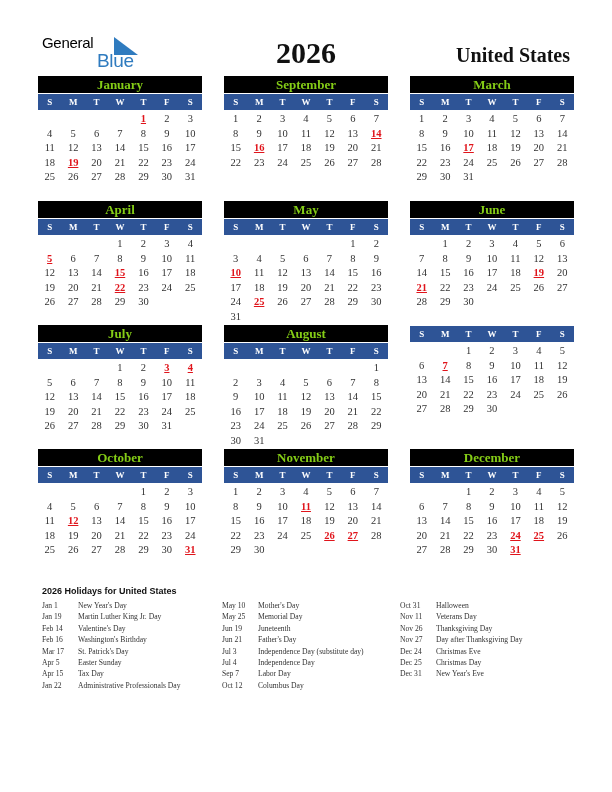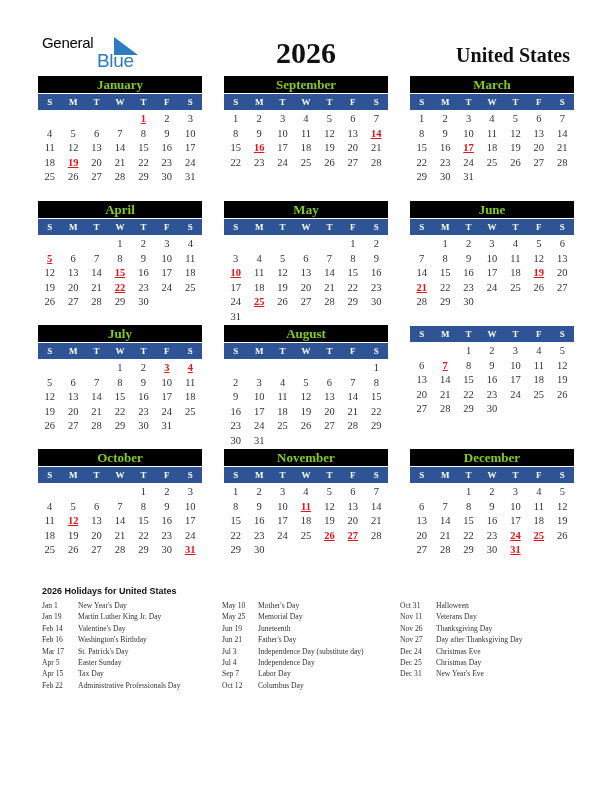--- a/index.html
+++ b/index.html
@@ -613,21 +613,21 @@
 <div class="hol-title">2026 Holidays for United States</div>
 <div id="hol-cols">
     <div class="hol-col" style="left: 42px;">
       <div class="hol-row"><span class="d">Jan 1</span><span>New Year's Day</span></div>
       <div class="hol-row"><span class="d">Jan 19</span><span>Martin Luther King Jr. Day</span></div>
       <div class="hol-row"><span class="d">Feb 14</span><span>Valentine's Day</span></div>
       <div class="hol-row"><span class="d">Feb 16</span><span>Washington's Birthday</span></div>
       <div class="hol-row"><span class="d">Mar 17</span><span>St. Patrick's Day</span></div>
       <div class="hol-row"><span class="d">Apr 5</span><span>Easter Sunday</span></div>
       <div class="hol-row"><span class="d">Apr 15</span><span>Tax Day</span></div>
-      <div class="hol-row"><span class="d">Feb 22</span><span>Administrative Professionals Day</span></div>
+      <div class="hol-row"><span class="d">Jan 22</span><span>Administrative Professionals Day</span></div>
     </div>
     <div class="hol-col" style="left: 222px;">
       <div class="hol-row"><span class="d">May 10</span><span>Mother's Day</span></div>
       <div class="hol-row"><span class="d">May 25</span><span>Memorial Day</span></div>
       <div class="hol-row"><span class="d">Jun 19</span><span>Juneteenth</span></div>
       <div class="hol-row"><span class="d">Jun 21</span><span>Father's Day</span></div>
       <div class="hol-row"><span class="d">Jul 3</span><span>Independence Day (substitute day)</span></div>
       <div class="hol-row"><span class="d">Jul 4</span><span>Independence Day</span></div>
       <div class="hol-row"><span class="d">Sep 7</span><span>Labor Day</span></div>
       <div class="hol-row"><span class="d">Oct 12</span><span>Columbus Day</span></div>

